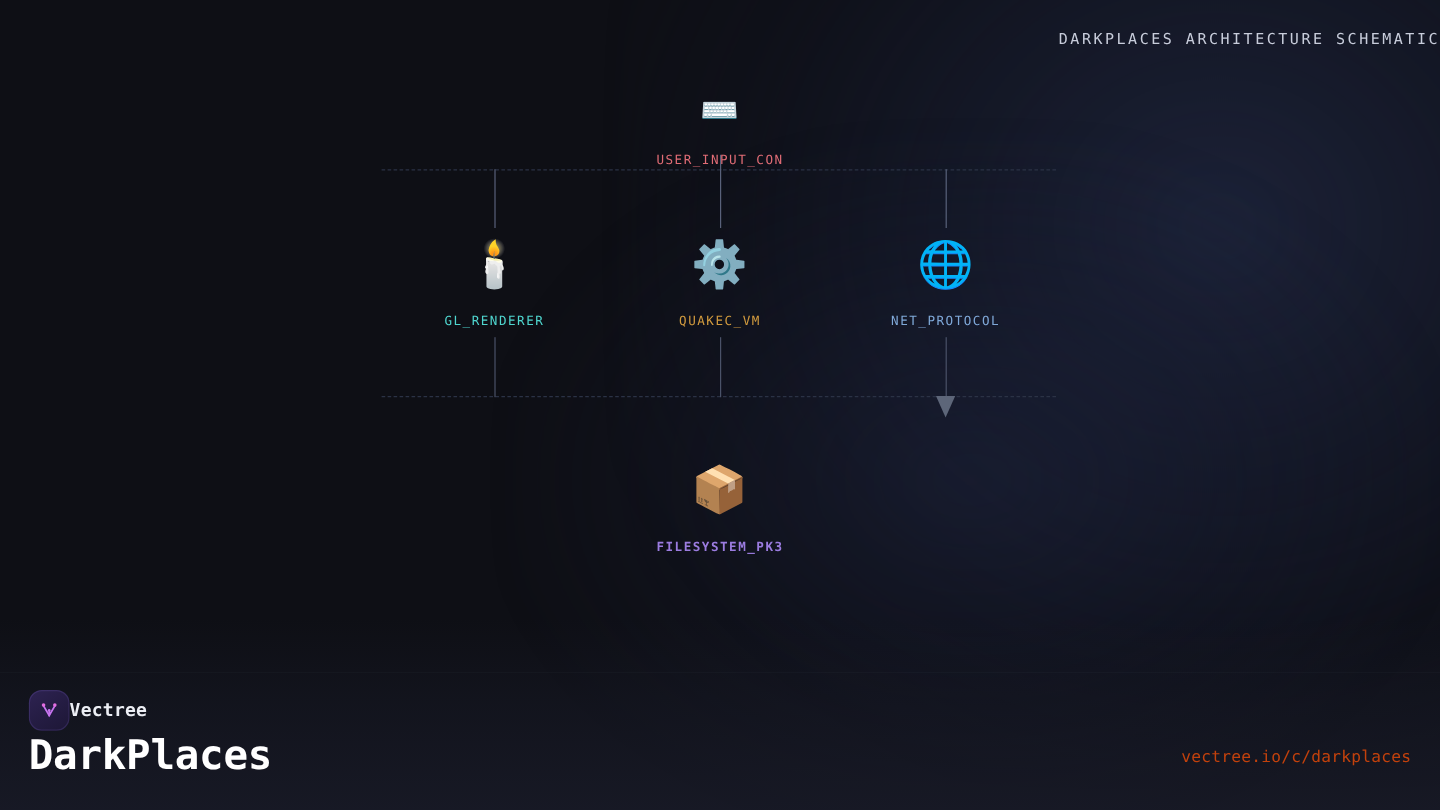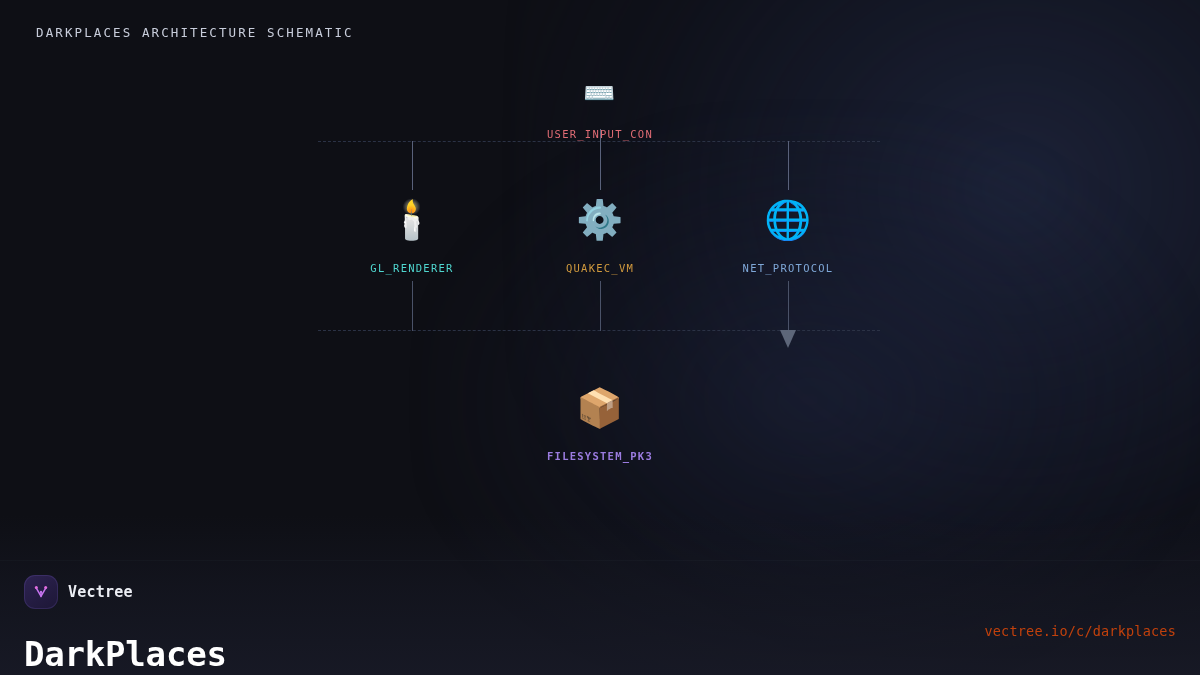--- a/index.html
+++ b/index.html
@@ -73,27 +73,26 @@
   .stage {
     position: absolute;
     inset: 0;
   }
 
   .schematic-title {
     position: absolute;
     top: 25px;
     left: 0;
     width: 1200px;
-    text-align: left;
+    text-align: right;
     font-size: 12.5px;
     letter-spacing: 2.1px;
     color: #c8cddb;
     font-family: "DejaVu Sans Mono", "Liberation Mono", monospace;
     white-space: nowrap;
-    padding-left: 36px;
   }
 
   
   .rail {
     position: absolute;
     height: 0;
     border-top: 1px dashed #2b3245;
   }
   .rail-top    { left: 318px; width: 562px; top: 141px; }
   .rail-bottom { left: 318px; width: 562px; top: 330px; }
@@ -145,21 +144,21 @@
     bottom: 0;
     width: 1200px;
     height: 115px;
   }
   .brand-row {
     position: absolute;
     left: 24px;
     top: 15px;
     display: flex;
     align-items: center;
-    gap: 10px;
+    gap: 0;
   }
   .brand-logo {
     width: 34px;
     height: 34px;
     border-radius: 11px;
     background: linear-gradient(145deg, #2e2352 0%, #241c42 55%, #1d1736 100%);
     box-shadow: 0 0 0 1px rgba(140,110,220,0.18) inset;
     display: flex;
     align-items: center;
     justify-content: center;
@@ -173,21 +172,20 @@
   }
   .project-title {
     position: absolute;
     left: 24px;
     top: 50px;
     font-size: 34px;
     font-weight: bold;
     color: #ffffff;
     font-family: "DejaVu Sans Mono", "Liberation Mono", monospace;
     letter-spacing: -0.2px;
-    margin-top: 24px;
   }
   .footer-url {
     position: absolute;
     right: 24px;
     top: 63px;
     font-size: 13.5px;
     color: #c2410c;
     font-family: "DejaVu Sans Mono", "Liberation Mono", monospace;
     letter-spacing: 0.2px;
   }

